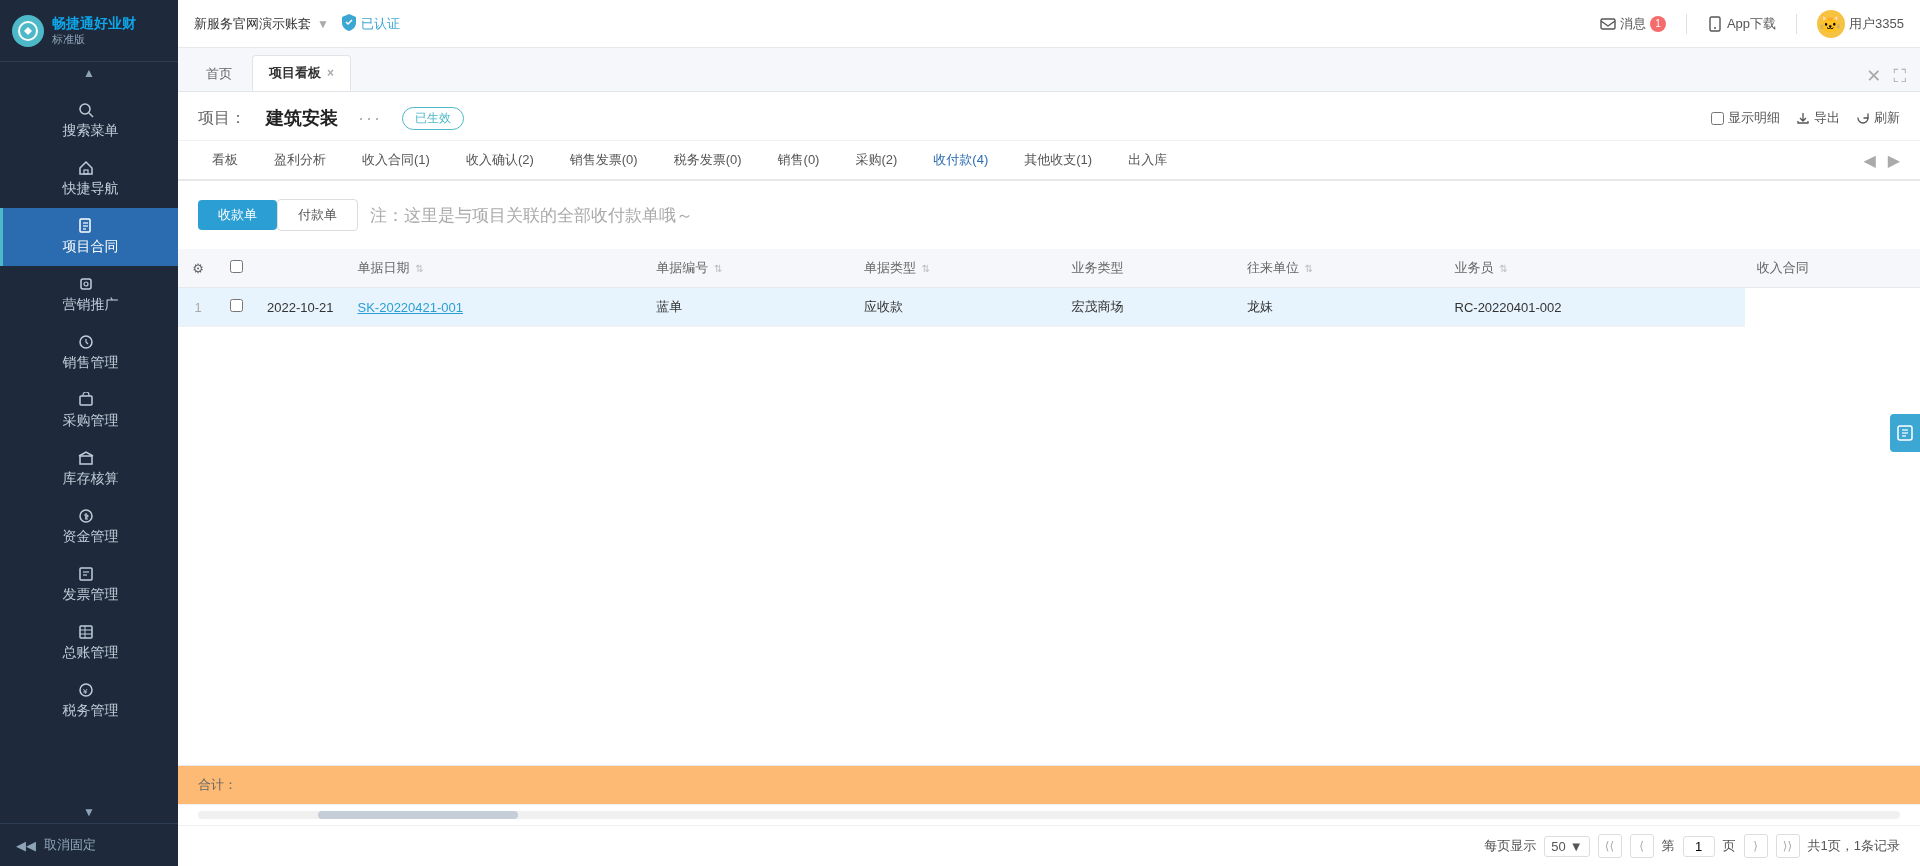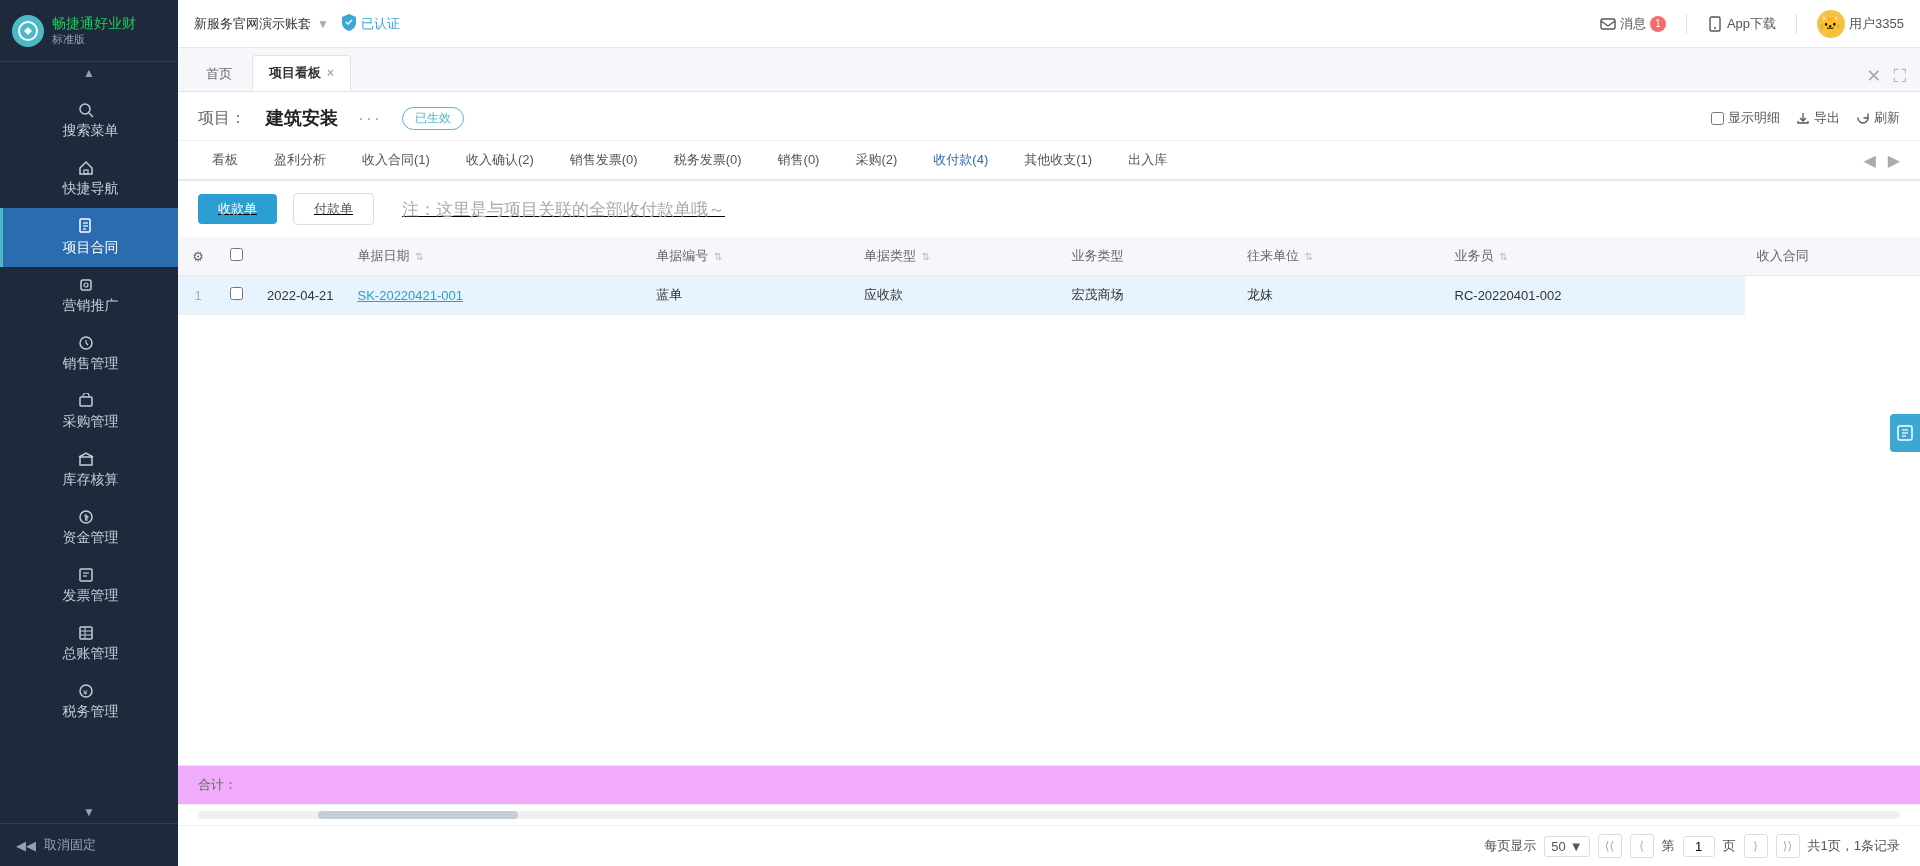--- a/index.html
+++ b/index.html
@@ -25,37 +25,37 @@
       width: 32px;
       height: 32px;
       background: #4db8c8;
       border-radius: 50%;
       display: flex; align-items: center; justify-content: center;
       font-size: 16px;
       color: #fff;
       margin-right: 8px;
       flex-shrink: 0;
     }
-    .sidebar-logo-text { font-size: 14px; font-weight: normal; color: #22c55e; line-height: 1.3; }
+    .sidebar-logo-text { font-size: 14px; font-weight: bold; color: #0ea5e9; line-height: 1.3; }
     .sidebar-logo-sub { font-size: 11px; color: #8fa3b8; }
     .sidebar-nav { flex: 1; overflow-y: auto; padding: 8px 0; }
     .sidebar-nav::-webkit-scrollbar { width: 4px; }
     .sidebar-nav::-webkit-scrollbar-thumb { background: #3a4f68; border-radius: 2px; }
     .sidebar-item {
       display: flex;
       align-items: center;
       padding: 10px 28px;
       cursor: pointer;
       color: #c0cdd9;
       font-size: 14px;
       border-left: 3px solid transparent;
       transition: background 0.2s;
       flex-direction: column;
     }
-    .sidebar-item.active { background: #2b6cb0; color: #fff; border-left-color: #4db8c8; font-family: Liberation Mono, monospace; }
+    .sidebar-item.active { background: #2b6cb0; color: #fff; border-left-color: #4db8c8; }
     .sidebar-item-icon { margin-right: 10px; font-size: 16px; }
     .sidebar-scroll-up, .sidebar-scroll-down {
       display: flex; align-items: center; justify-content: center;
       padding: 4px; color: #8fa3b8; cursor: pointer; font-size: 12px;
     }
     .sidebar-footer {
       padding: 12px 16px;
       color: #8fa3b8;
       font-size: 13px;
       border-top: 1px solid #2d3e54;
@@ -172,23 +172,22 @@
       margin-bottom: -2px;
     }
     .subtab.active { color: #2b6cb0; border-bottom-color: #2b6cb0; font-weight: 500; }
     .subtab-nav { display: flex; align-items: center; margin-left: auto; gap: 4px; }
     .subtab-nav-btn { font-size: 16px; color: #aaa; cursor: pointer; padding: 4px; }
 
     
     .sec-tabbar {
       display: flex;
       align-items: center;
-      padding: 12px 20px;
-      gap: 16px;
-      text-decoration: underline;
+      padding: 18px 20px;
+      gap: 0;
     }
     .sec-tab {
       padding: 6px 20px;
       border-radius: 4px;
       font-size: 13px;
       cursor: pointer;
     }
     .sec-tab.active { background: #2b9fd4; color: #fff; }
     .sec-tab.inactive { background: #fff; color: #555; border: 1px solid #ddd; }
     .sec-tab-note { font-size: 17px; color: #aaa; margin-left: 12px; }
@@ -211,21 +210,21 @@
       color: #333;
       border-bottom: 1px solid #f0f0f0;
       white-space: nowrap;
     }
     tbody tr:first-child td { background: #e8f4fd; }
     .td-link { color: #2b9fd4; text-decoration: underline; cursor: pointer; }
     .td-checkbox { width: 32px; }
 
     
     .total-row {
-      background: #f0abfc;
+      background: #fdba74;
       padding: 10px 20px;
       font-size: 13px;
       color: #666;
       border-top: 1px solid #e8e8e8;
       display: flex;
       align-items: center;
     }
 
     
     .scrollbar-wrap {
@@ -614,21 +613,21 @@
         </thead>
         <tbody>
           <tr style="background:#e8f4fd;">
             <td style="text-align:center;color:#aaa;">
               <span>1</span>
             </td>
             <td class="td-checkbox">
               <input type="checkbox" style="">
             </td>
             <td>
-              <span>2022-04-21</span>
+              <span>2022-10-21</span>
             </td>
             <td>
               <span class="td-link">SK-20220421-001</span>
             </td>
             <td>
               <span>蓝单</span>
             </td>
             <td>
               <span>应收款</span>
             </td>

